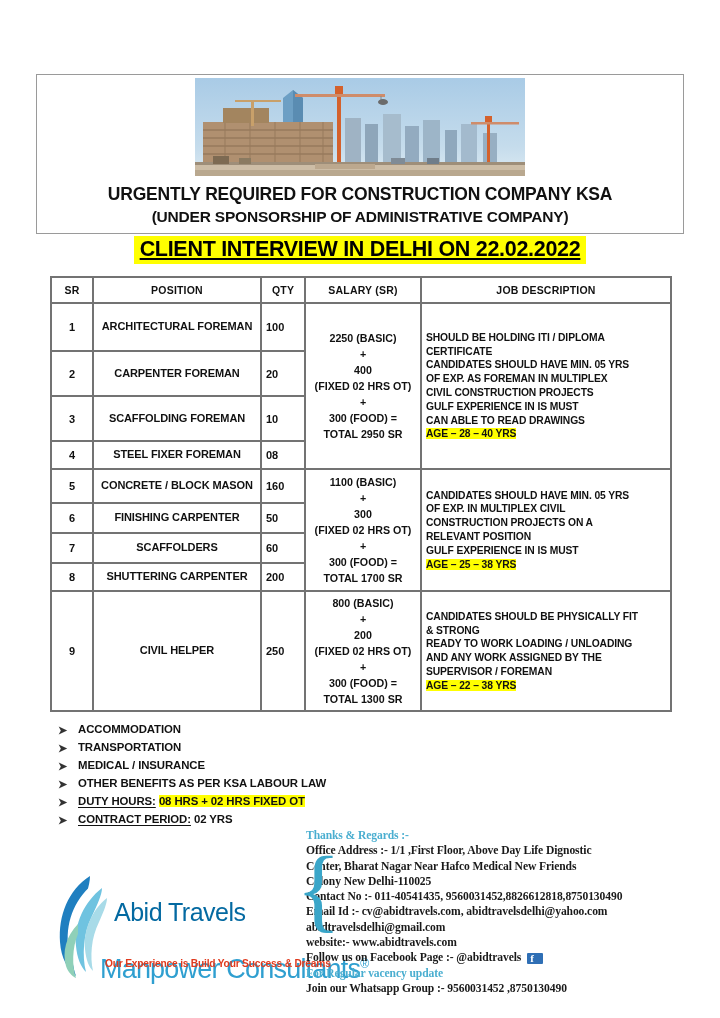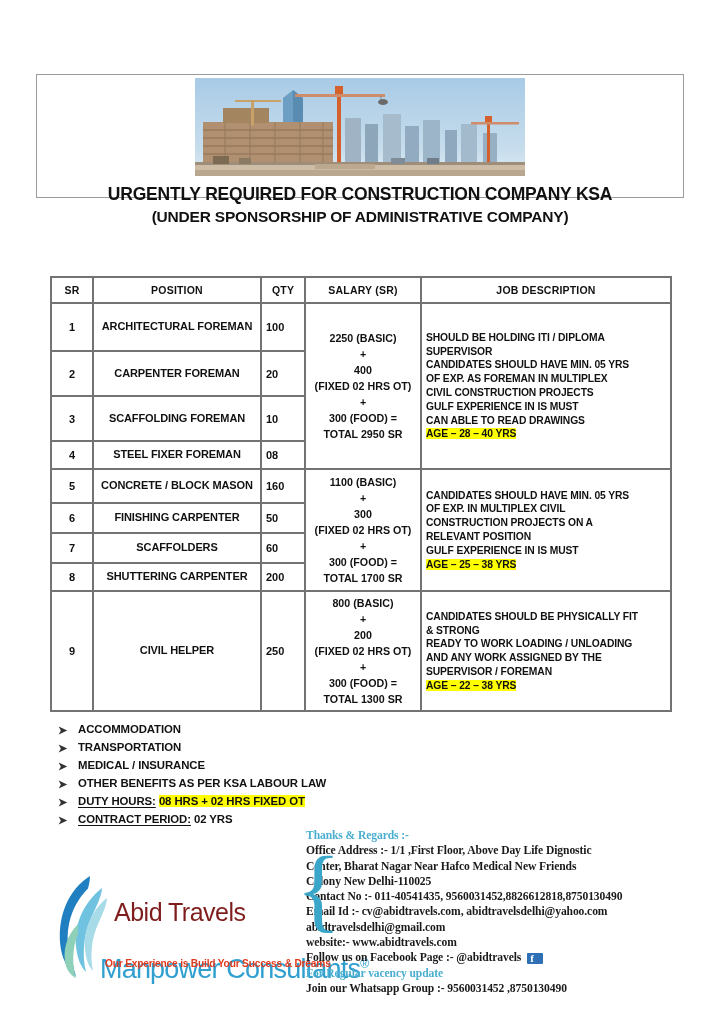--- a/index.html
+++ b/index.html
@@ -7,21 +7,21 @@
     width: 720px; height: 1018px;
     background: #ffffff;
     font-family: "Liberation Sans", sans-serif;
     color: #111;
     overflow: hidden;
   }
   .page { position: relative; width: 720px; height: 1018px; background:#fff; }
 
   
   .header-block {
-    position: absolute; left: 36px; top: 74px; width: 648px; height: 124px;
+    position: absolute; left: 36px; top: 74px; width: 648px; height: 160px;
     border: 1px solid #9a9a9a; background:#fff;
   }
   .photo-wrap {
     width: 330px; height: 98px; margin: 3px auto 0; overflow:hidden;
     position: relative; background:#bcd4e8;
   }
   .photo { position:absolute; inset:0; }
 
   .title-1 {
     text-align:center; font-size: 17.5px; font-weight: 800;
@@ -101,21 +101,21 @@
   .ul { text-decoration: underline; text-underline-offset: 2px; }
   .hl { background:#ffff00; }
 
   
   .logo {
     position:absolute; left:50px; top:870px; width:270px; height:115px;
   }
   .logo-feather { position:absolute; left:0; top:2px; width:62px; height:108px; }
   .logo-l1 {
     position:absolute; left:64px; top:28px;
-    font-size: 25px; font-weight: 400; color:#7f1d1d;
+    font-size: 25px; font-weight: 400; color:#0369a1;
     font-family:"Liberation Sans", sans-serif; letter-spacing:-0.5px;
   }
   .logo-l2 {
     position:absolute; left:50px; top:53px;
     font-size: 27px; font-weight: 400; color:#2f9fd0;
     letter-spacing:-0.8px; white-space:nowrap;margin-top:31px;
   }
   .logo-reg { font-size: 12px; vertical-align: super; }
   .logo-tag {
     position:absolute; left:55px; top:88px;
@@ -211,20 +211,23 @@
         <rect x="44" y="80" width="12" height="6" fill="#8a7a61"></rect>
         <rect x="196" y="80" width="14" height="6" fill="#7f8b96"></rect>
         <rect x="232" y="80" width="12" height="6" fill="#6f7d8a"></rect>
         <rect x="0" y="92" width="330" height="6" fill="#b9a88f"></rect>
       </svg>
     </div>
     <div class="title-1">URGENTLY REQUIRED FOR CONSTRUCTION COMPANY KSA</div>
     <div class="title-2">(UNDER SPONSORSHIP OF ADMINISTRATIVE COMPANY)</div>
   </div>
 
+  <div class="headline-row">
+    <span class="headline">CLIENT INTERVIEW IN DELHI ON 22.02.2022</span>
+  </div>
 
   <table class="tbl">
     <colgroup>
       <col class="col-sr">
         <col class="col-pos">
         <col class="col-qty">
         <col class="col-sal">
         <col class="col-desc">
     </colgroup>
     <thead>
@@ -246,21 +249,21 @@
           <div>2250 (BASIC)</div>
           <div>+</div>
           <div>400</div>
           <div>(FIXED 02 HRS OT)</div>
           <div>+</div>
           <div>300 (FOOD) =</div>
           <div>TOTAL 2950 SR</div>
         </td>
         <td class="c-desc" rowspan="4">
           <div>SHOULD BE HOLDING ITI / DIPLOMA</div>
-          <div>SUPERVISOR</div>
+          <div>CERTIFICATE</div>
           <div>CANDIDATES SHOULD HAVE MIN. 05 YRS</div>
           <div>OF EXP. AS FOREMAN IN MULTIPLEX</div>
           <div>CIVIL CONSTRUCTION PROJECTS</div>
           <div>GULF EXPERIENCE IN IS MUST</div>
           <div>CAN ABLE TO READ DRAWINGS</div>
           <div><span class="age-hl">AGE – 28 – 40 YRS</span></div>
         </td>
       </tr>
       <tr class="r2">
         <td class="c-sr">2</td>

